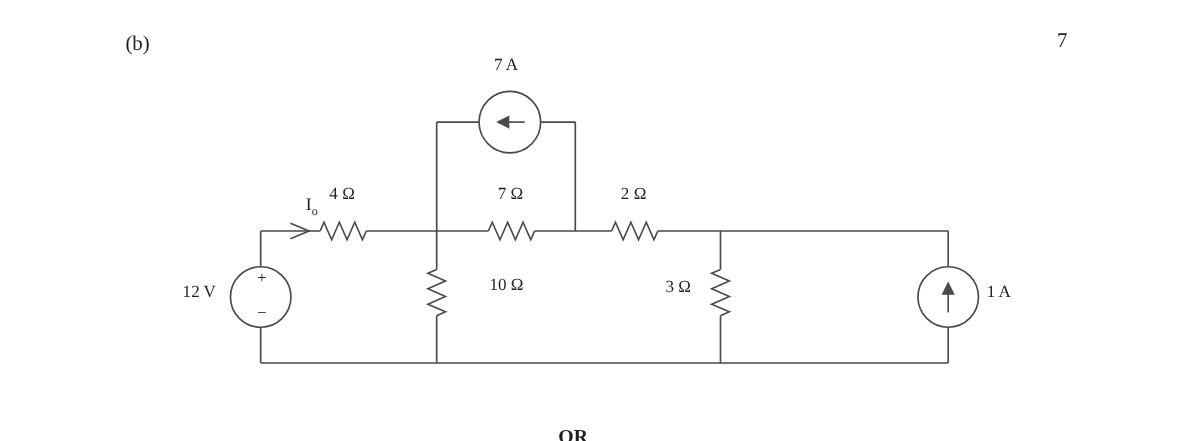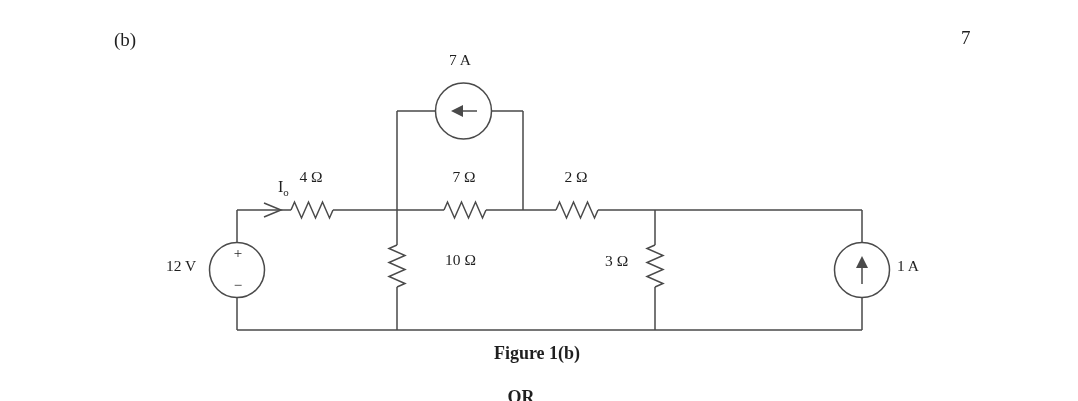--- a/index.html
+++ b/index.html
@@ -77,16 +77,15 @@
   <span class="abs clabel ctr" style="left:576px;top:168px;">2 Ω</span>
   <span class="abs clabel" style="left:417px;top:251px;margin-left:28px;">10 Ω</span>
   <span class="abs clabel" style="left:605px;top:252px;">3 Ω</span>
 
   <span class="abs clabel" style="left:166px;top:257px;">12 V</span>
   <span class="abs clabel" style="left:897px;top:257px;">1 A</span>
 
   <span class="abs sign ctr" style="left:238px;top:246px;">+</span>
   <span class="abs sign ctr" style="left:238px;top:278px;">−</span>
 
-  <span class="abs caption ctr" style="left:537px;top:343px;">Figure 1(b)</span>
   <span class="abs orlbl ctr" style="left:521px;top:387px;">OR</span>
 
 </div>
 
 </body></html>

